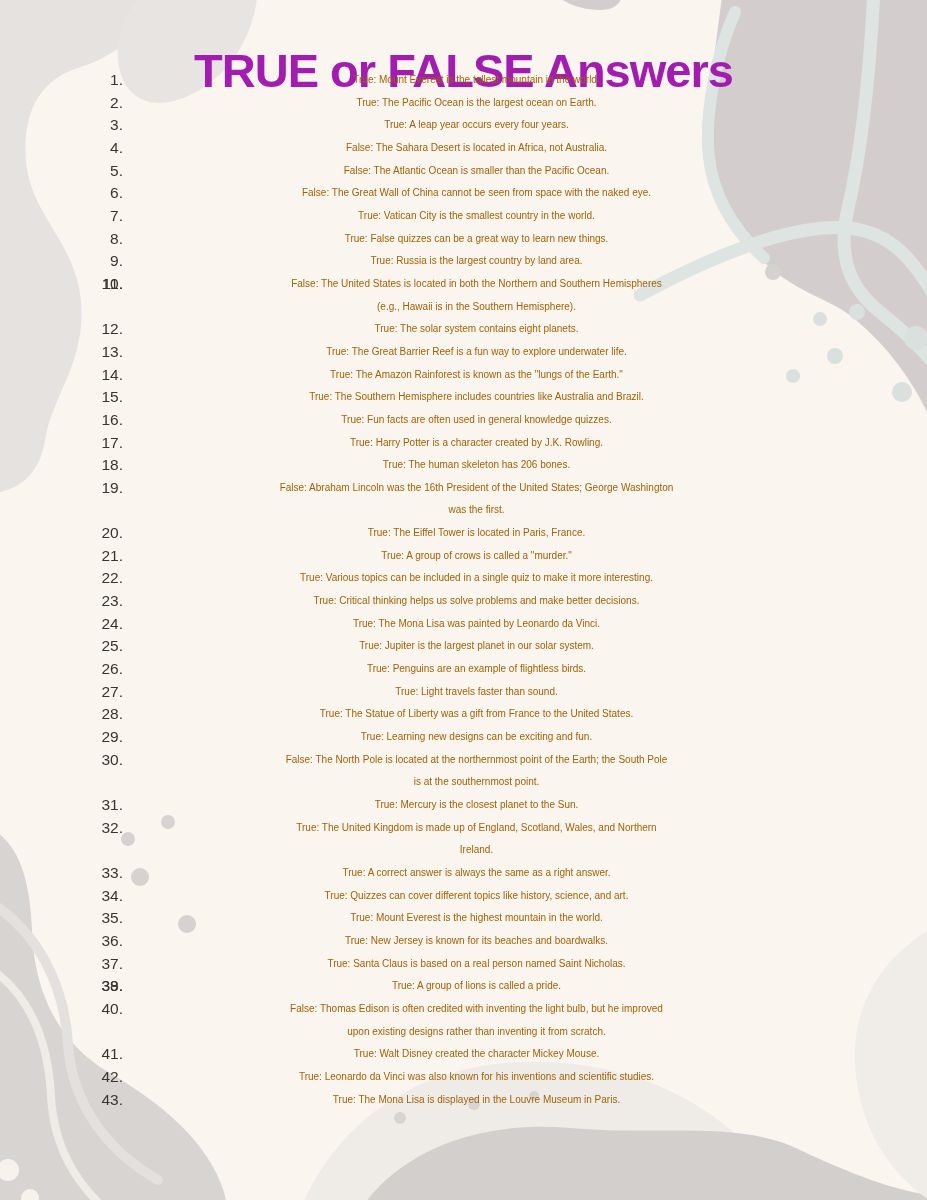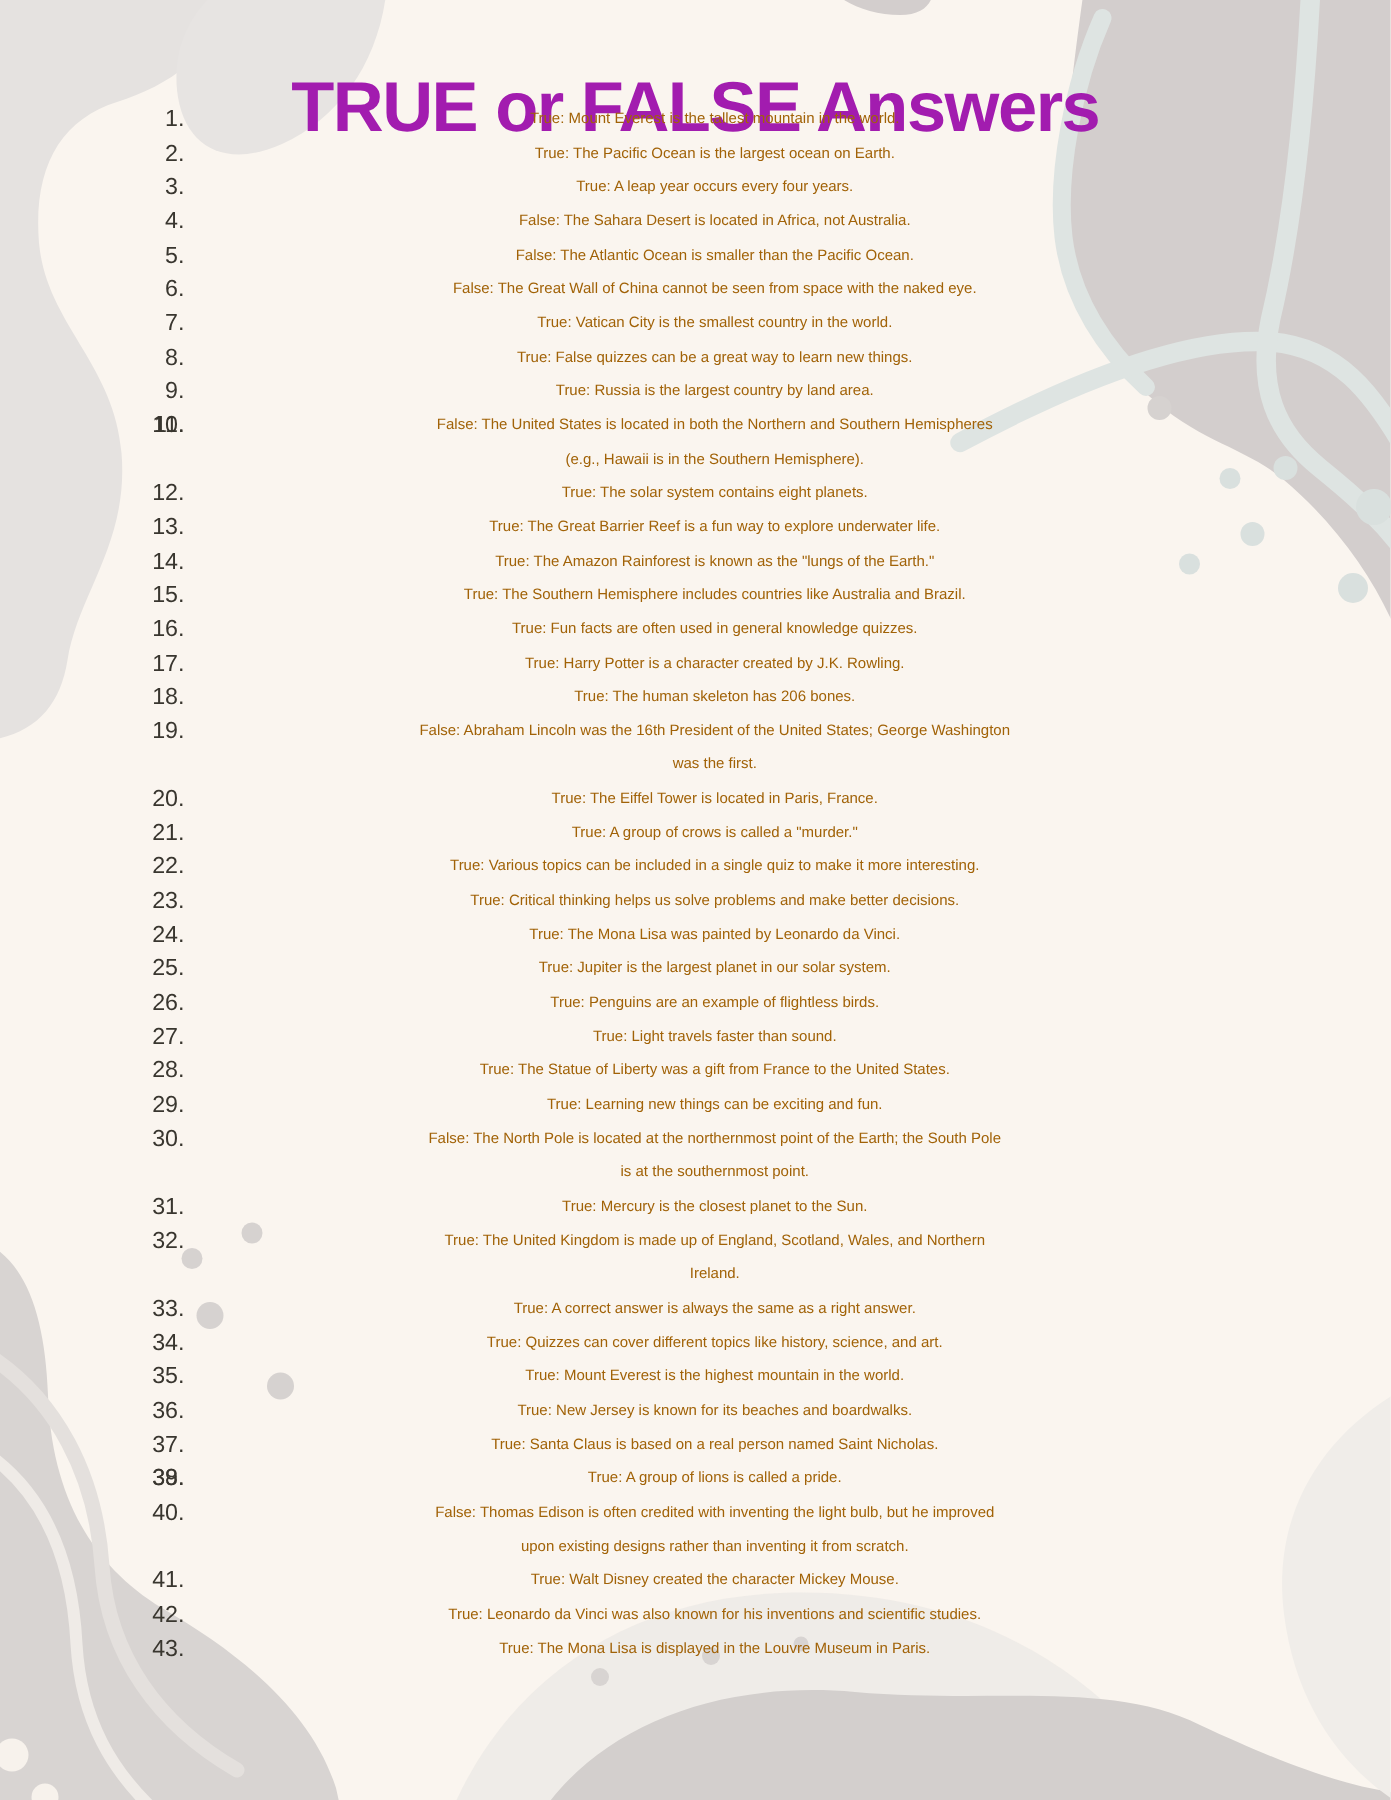--- a/index.html
+++ b/index.html
@@ -249,21 +249,21 @@
       </div>
       <div class="item">
         <span class="num">28.</span>
         <div class="txt">
           <div class="line">True: The Statue of Liberty was a gift from France to the United States.</div>
         </div>
       </div>
       <div class="item">
         <span class="num">29.</span>
         <div class="txt">
-          <div class="line">True: Learning new things can be exciting and fun.</div>
+          <div class="line">True: Learning new designs can be exciting and fun.</div>
         </div>
       </div>
       <div class="item">
         <span class="num">30.</span>
         <div class="txt">
           <div class="line">False: The North Pole is located at the northernmost point of the Earth; the South Pole</div>
           <div class="line">is at the southernmost point.</div>
         </div>
       </div>
       <div class="item">

